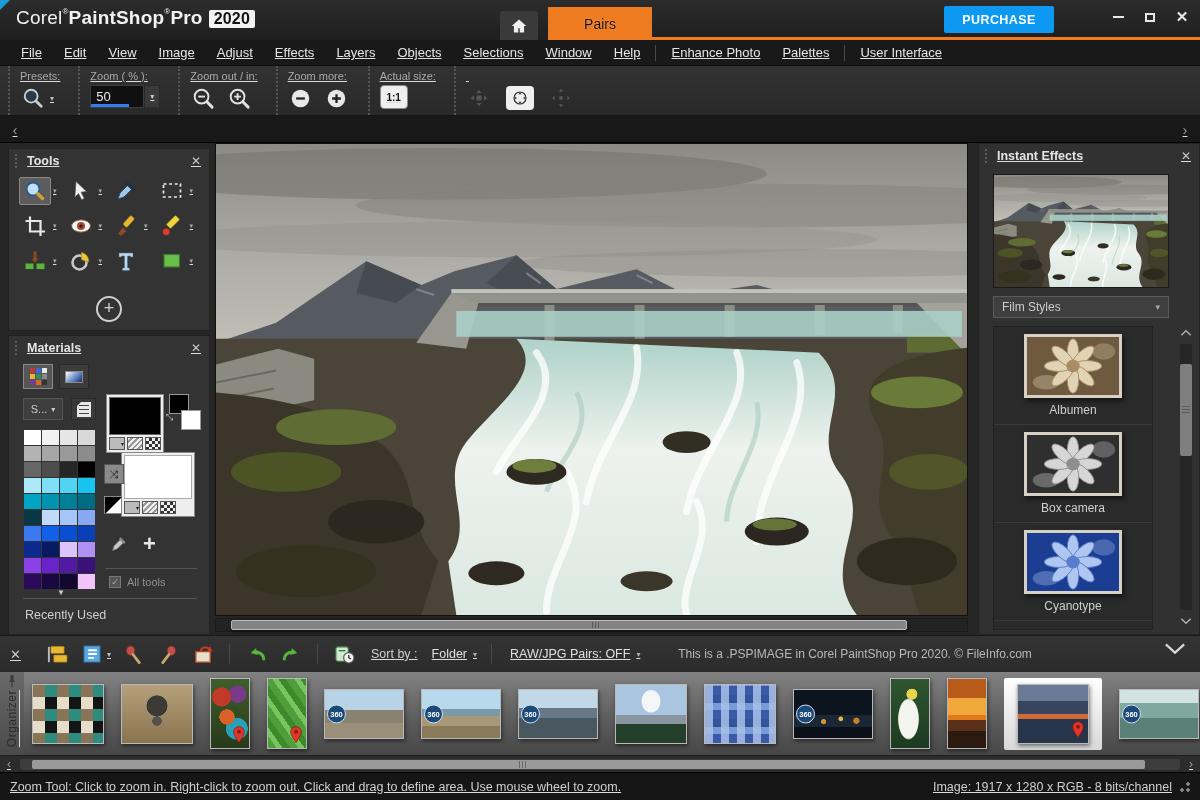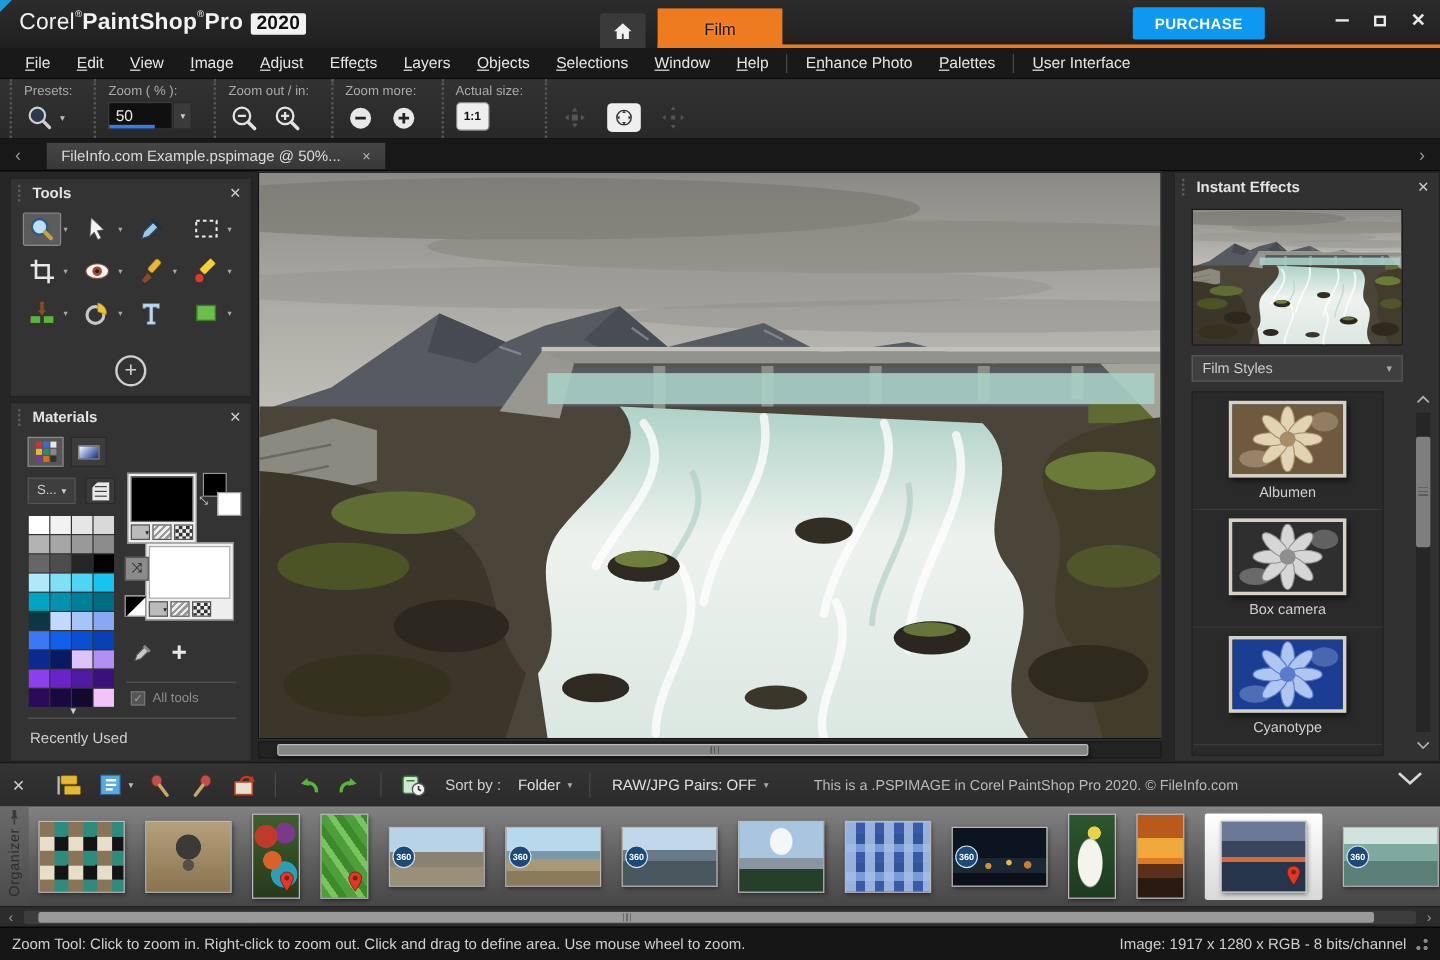--- a/index.html
+++ b/index.html
@@ -1,19 +1,19 @@
 <!DOCTYPE html>
 <html><head>
 <meta charset="utf-8">
 <style>
   html,body{margin:0;padding:0;background:#111;}
   *{box-sizing:border-box;}
   .app{position:relative;width:1200px;height:800px;overflow:hidden;
        font-family:"Liberation Sans",sans-serif;color:#ddd;background:#262626;
-       -webkit-user-select:none;user-select:none;}
+       -webkit-user-select:none;user-select:none;text-decoration:underline;}
 
   
   .titlebar{position:relative;height:40px;background:linear-gradient(#2c2c2c,#1f1f1f);}
   .corner-accent{position:absolute;left:0;top:0;width:0;height:0;
       border-top:10px solid #1d9bd8;border-right:10px solid transparent;}
   .brand{position:absolute;left:16px;top:7px;font-size:19px;color:#f2f2f2;letter-spacing:.2px;}
   .brand b{font-weight:bold;}
   .brand sup{font-size:8px;vertical-align:10px;}
   .badge2020{display:inline-block;margin-left:6px;background:#f2f2f2;color:#111;
       font-weight:bold;font-size:16px;padding:0 5px;border-radius:2px;}
@@ -251,21 +251,21 @@
   <div class="titlebar">
     <div class="corner-accent"></div>
     <div class="brand">
       <span>Corel</span><sup>®</sup><b>PaintShop</b><sup>®</sup><b>Pro</b><span class="badge2020">2020</span>
     </div>
     <div class="home-btn">
       <svg width="18" height="16" viewBox="0 0 24 22">
         <path d="M12 2L2 11h3v9h6v-6h2v6h6v-9h3z" fill="#f0f0f0"></path>
       </svg>
     </div>
-    <div class="edit-tab" id="editTab" style="background: rgb(238, 123, 31);">Film</div>
+    <div class="edit-tab" id="editTab" style="background: rgb(238, 123, 31);">Pairs</div>
     <div class="orange-strip" id="orangeStrip" style="background: rgb(238, 123, 31);"></div>
     <button class="purchase" id="purchaseBtn" style="background: rgb(13, 153, 242);">PURCHASE</button>
     <div class="winbtns">
       <div class="winbtn">
           <div class="minimize-line"></div>
         </div>
       <div class="winbtn">
           <div class="maximize-box"></div>
         </div>
       <div class="winbtn close-x">✕</div>
@@ -378,24 +378,20 @@
           <svg width="20" height="20" viewBox="0 0 24 24">
               <path d="M10 10h4v4h-4zM12 1l2.5 3.5h-5zM12 23l-2.5-3.5h5zM1 12l3.5-2.5v5zM23 12l-3.5 2.5v-5z" fill="#9a9a9a"></path>
             </svg>
         </div>
       </div>
     </div>
   </div>
 
   <div class="doctabs">
     <div class="tab-scroll">‹</div>
-    <div class="doc-tab">
-      <span>FileInfo.com Example.pspimage @  50%...</span>
-      <span class="x">×</span>
-    </div>
     <div class="tab-scroll right">›</div>
   </div>
 
   <div class="main">
 
     <div class="leftcol">
       <div class="panel tools-panel">
         <div class="phead">
           <div class="phandle"></div>
           <div class="ptitle">Tools</div>

